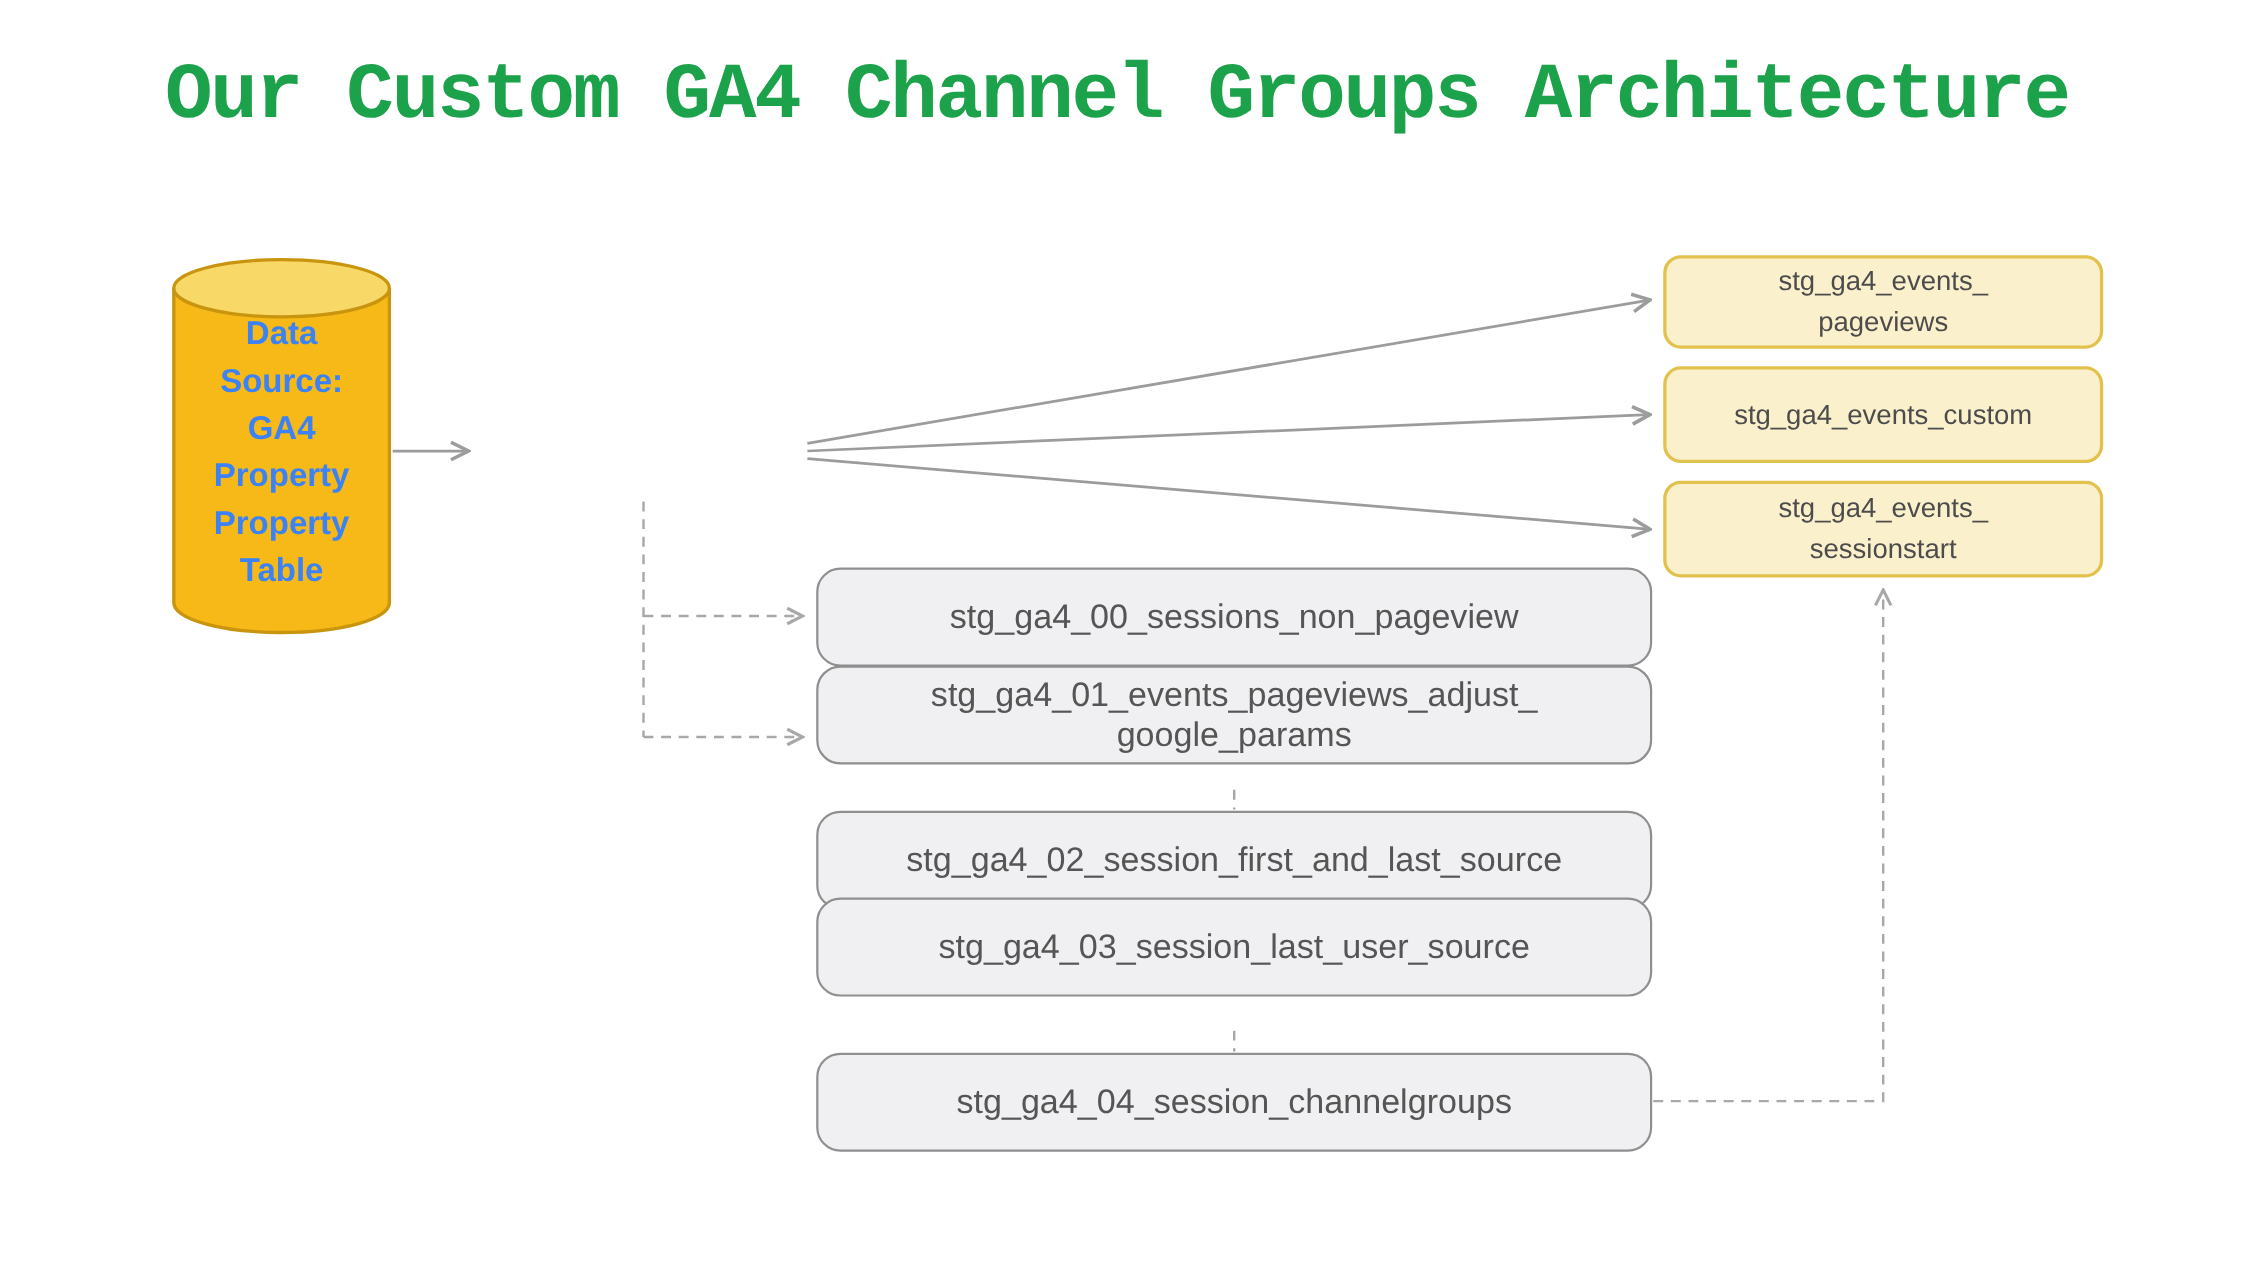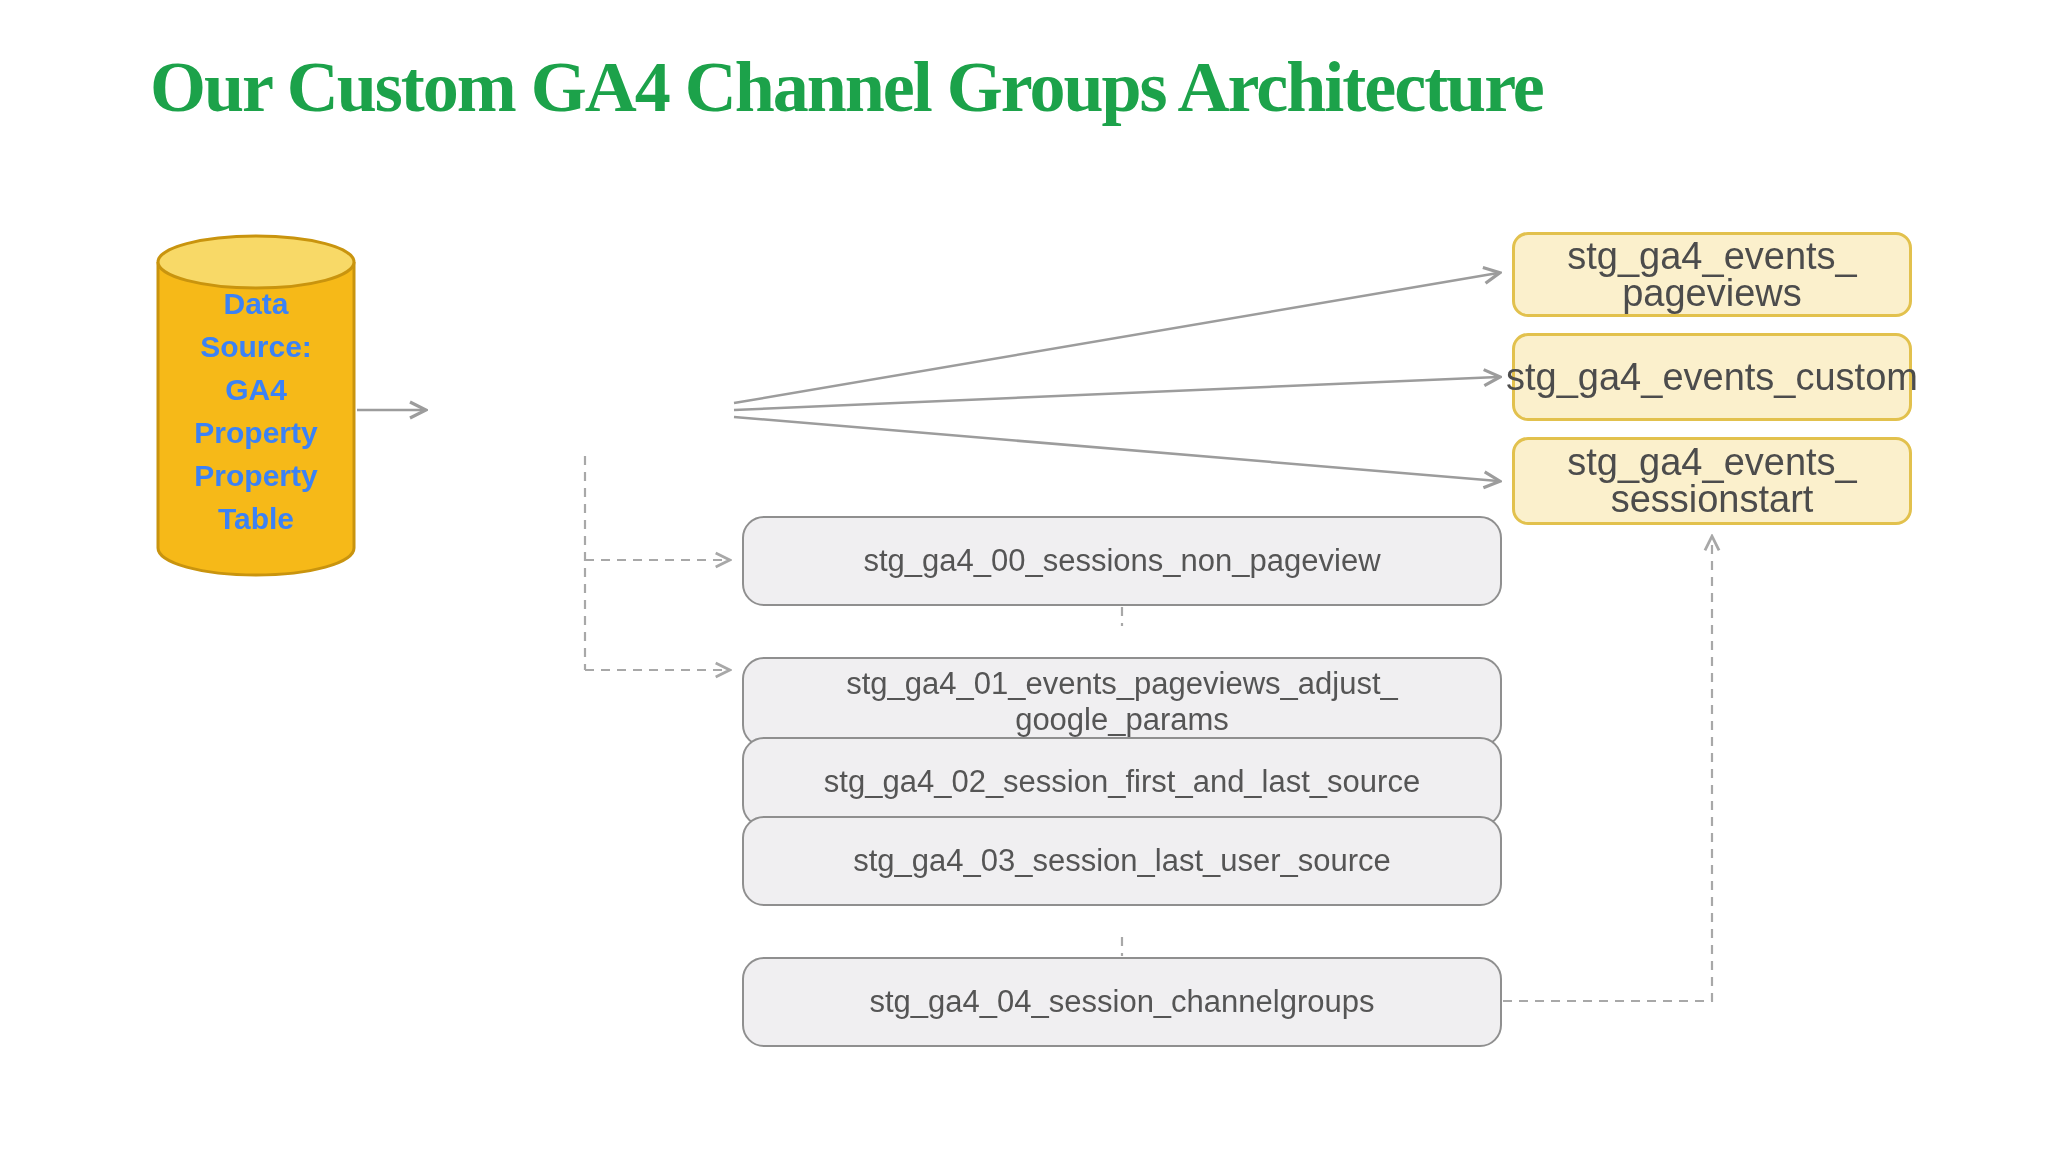--- a/index.html
+++ b/index.html
@@ -5,21 +5,21 @@
   html,body{margin:0;padding:0;background:#ffffff;}
   #stage{
     position:relative;
     width:2048px;height:1152px;
     background:#ffffff;
     font-family:"Liberation Sans", sans-serif;
     overflow:hidden;
   }
   .title{
     position:absolute;left:150px;top:46px;
-    font-family:Liberation Serif, serif;
+    font-family:Liberation Mono, monospace;
     font-weight:bold;
     font-size:72px;
     letter-spacing:-2px;
     color:#1CA24A;
     white-space:nowrap;
   }
   
   .cylinder-wrap{position:absolute;left:155px;top:234px;width:202px;height:350px;}
   .cylinder-label{
     position:absolute;left:0;top:48px;width:100%;
@@ -45,27 +45,27 @@
     background:#F0EFF1;
     border:2px solid #8F8F8F;
     border-radius:22px;
     font-size:31px;
     color:#555555;
   }
   .base-node{
     left:438px;top:367px;width:294px;height:86px;
     font-size:33px;border-radius:22px;
   }
-  .out-node{left:1512px;width:400px;font-size:38px;line-height:37px;border-radius:16px;}
+  .out-node{left:1512px;width:400px;font-size:25px;line-height:37px;border-radius:16px;}
   .out-0{top:232px;height:85px;}
   .out-1{top:333px;height:88px;}
   .out-2{top:437px;height:88px;}
   .stg{left:742px;width:760px;height:90px;line-height:36px;}
   .stg-0{top:516px;align-items:center;}
-  .stg-1{top:657px;}
+  .stg-1{top:605px;}
   .stg-2{top:737px;}
   .stg-3{top:816px;}
   .stg-4{top:957px;}
   .annotation{
     position:absolute;left:1727px;top:703px;
     font-size:29px;line-height:44px;color:#3F3F3F;
   }
   .annotation span{display:block;}
   #connectors{position:absolute;left:0;top:0;pointer-events:none;}
 </style>

